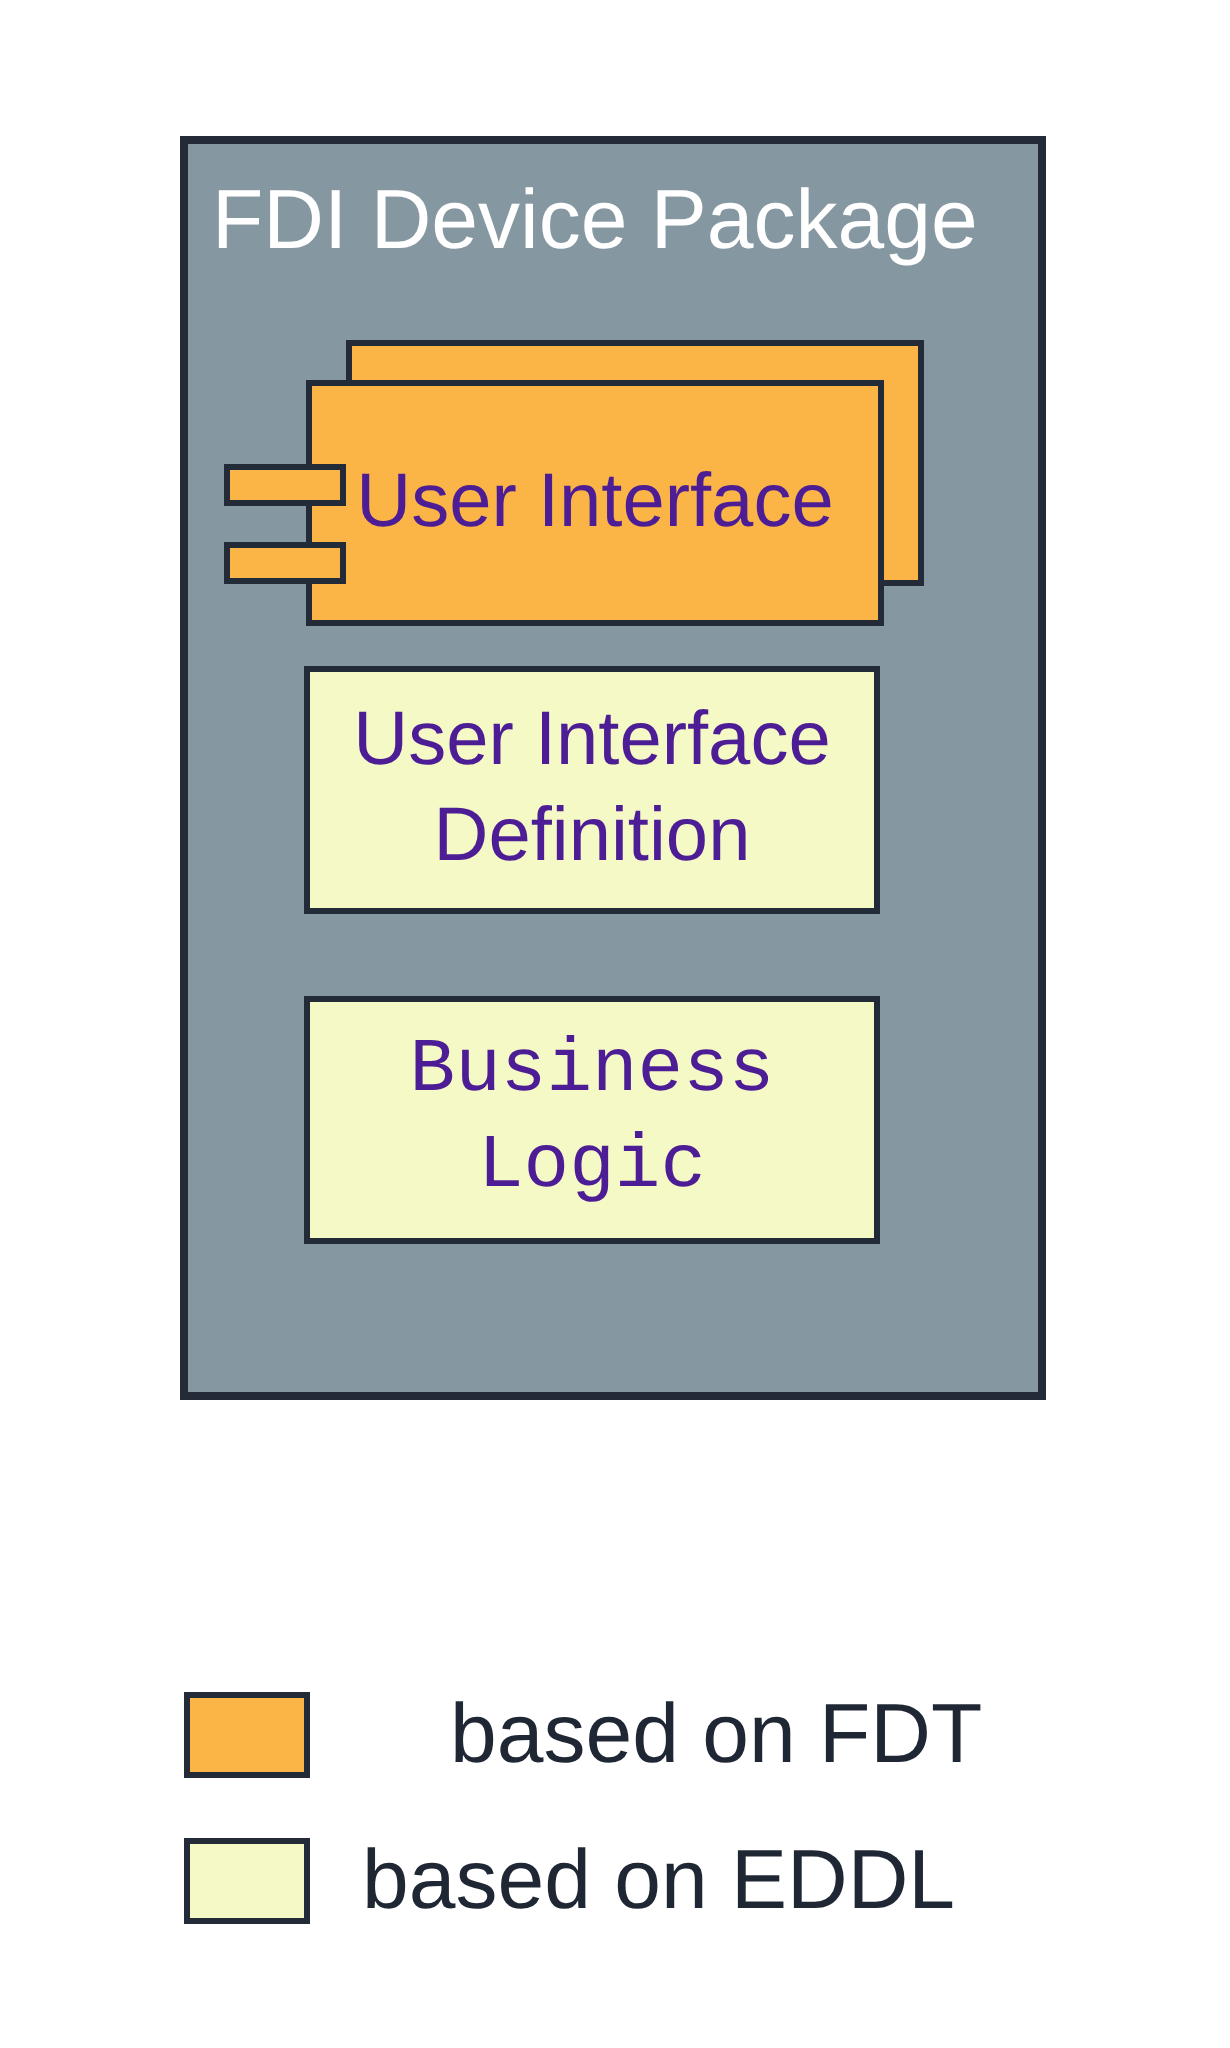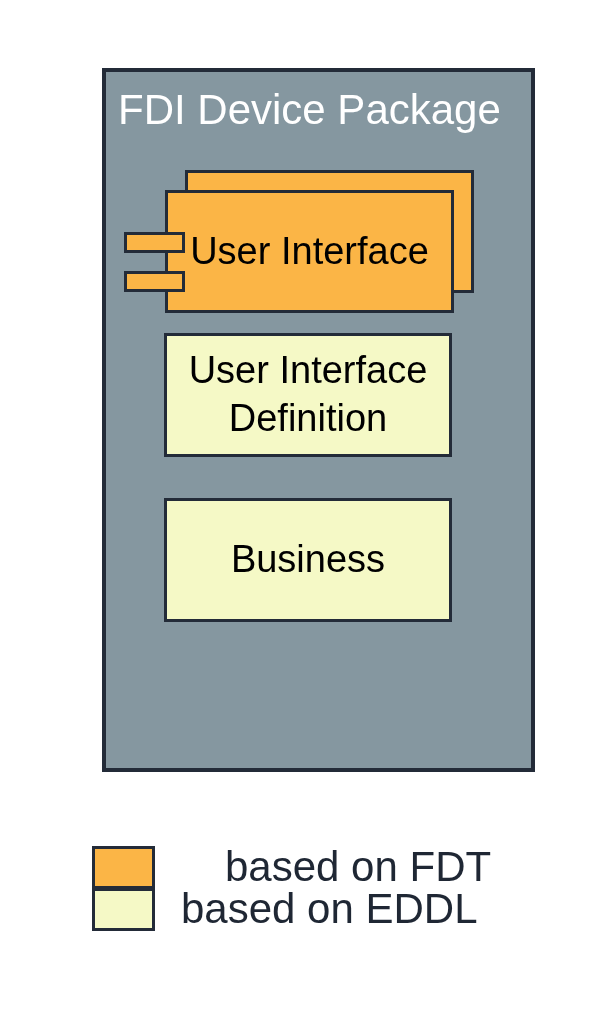--- a/index.html
+++ b/index.html
@@ -6,22 +6,22 @@
   .page {
     position: relative;
     width: 615px;
     height: 1024px;
     background: #FFFFFF;
     font-family: "Liberation Sans", sans-serif;
     overflow: hidden;
   }
   .container {
     position: absolute;
-    left: 102px; top: 68px;
-    width: 433px; height: 704px;
+    left: 90px; top: 68px;
+    width: 433px; height: 632px;
     background: #8597A0;
     border: 4px solid #232B38;
     box-sizing: border-box;
   }
   .title {
     position: absolute;
     left: 12px; top: 14px;
     font-size: 42px;
     color: #FFFFFF;
     white-space: nowrap;
@@ -30,21 +30,21 @@
     position: absolute;
     box-sizing: border-box;
     border: 3px solid #232B38;
     display: flex;
     flex-direction: column;
     align-items: center;
     justify-content: center;
     text-align: center;
     font-size: 38px;
     line-height: 1.26;
-    color: #000000;
+    color: #4c1d95;
   }
   .orange { background: #FBB546; }
   .yellow { background: #F5F9C6; }
   .back-box {
     position: absolute;
     left: 79px; top: 98px;
     width: 289px; height: 123px;
     background: #FBB546;
     border: 3px solid #232B38;
     box-sizing: border-box;
@@ -60,30 +60,30 @@
     left: 18px;
     width: 61px; height: 21px;
     background: #FBB546;
     border: 3px solid #232B38;
     box-sizing: border-box;
     z-index: 3;
   }
   .tab-1 { top: 160px; }
   .tab-2 { top: 199px; }
   .box-1 { left: 58px; top: 261px; width: 288px; height: 124px; }
-  .box-2 { left: 58px; top: 426px; width: 288px; height: 124px; }
+  .box-2 { left: 58px; top: 426px; width: 288px; height: 124px; font-family: Liberation Mono, monospace; }
   .box-3 { left: 59px; top: 570px; width: 289px; height: 123px; }
   .legend-row {
     position: absolute;
     left: 92px;
     display: flex;
     align-items: center;
   }
   .legend-row-1 { top: 843px; gap: 44px; }
-  .legend-row-2 { top: 885px; }
+  .legend-row-2 { top: 916px; }
   .swatch {
     width: 63px; height: 43px;
     border: 3px solid #232B38;
     box-sizing: border-box;
   }
   .legend-label {
     margin-left: 26px;
     font-size: 42px;
     color: #1F2734;
     white-space: nowrap;
@@ -107,20 +107,21 @@
       <div class="tab tab-2"></div>
     </div>
 
     <div class="box yellow box-1">
       <span>User Interface</span>
       <span>Definition</span>
     </div>
 
     <div class="box yellow box-2">
       <span>Business</span>
+      <span>Logic</span>
     </div>
 
 
   </div>
 
   <div class="legend-row legend-row-1">
     <div class="swatch orange"></div>
     <div class="legend-label">based on FDT</div>
   </div>
 

